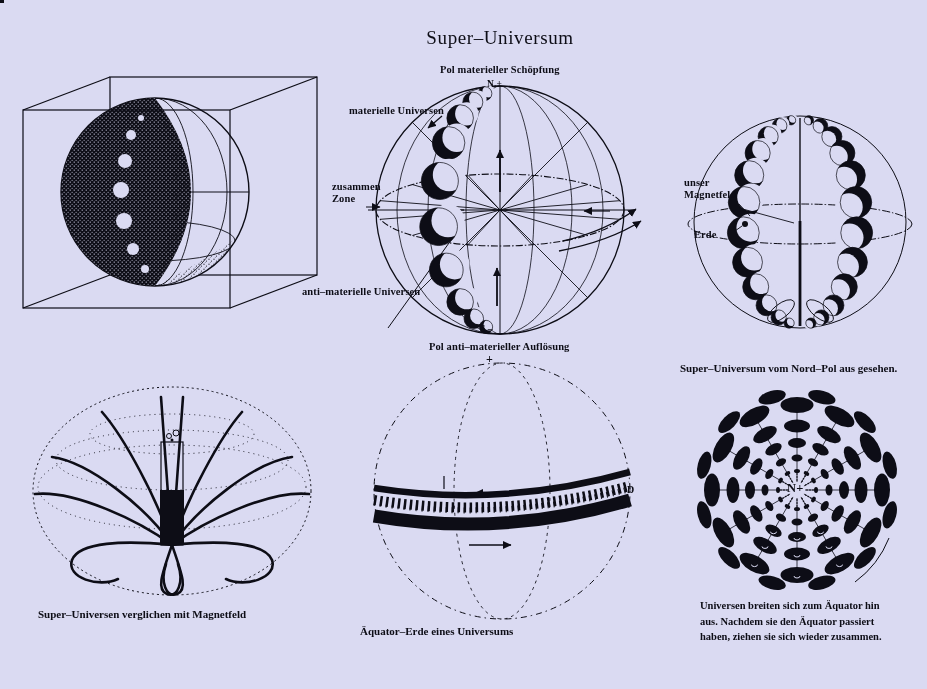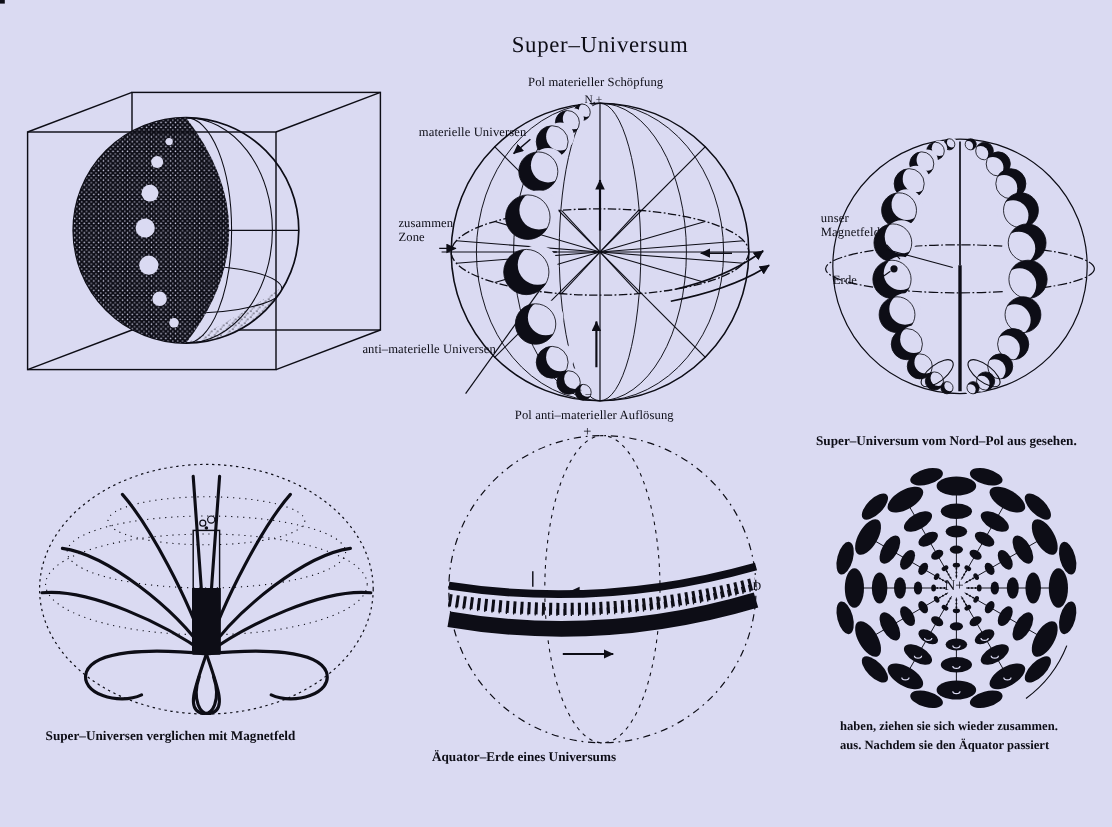--- a/index.html
+++ b/index.html
@@ -1,19 +1,19 @@
 <!DOCTYPE html>
 <html><head>
 <meta charset="utf-8">
 <style>
   html,body{margin:0;padding:0;background:#dadaf2;}
   body{position:relative;width:927px;height:689px;overflow:hidden;
        font-family:"Liberation Serif","DejaVu Serif",serif;color:#0d0d16;}
   .fig{position:absolute;}
-  .lbl{position:absolute;font-weight:normal;font-size:10.5px;line-height:12px;
+  .lbl{position:absolute;font-weight:bold;font-size:10.5px;line-height:12px;
        white-space:nowrap;letter-spacing:0.1px;}
   .sm{font-size:9.5px;}
   .title{position:absolute;left:350px;top:27px;width:300px;text-align:center;
          font-size:19px;font-weight:normal;letter-spacing:0.6px;font-family:Liberation Serif, serif;}
   .cap{position:absolute;font-weight:bold;font-size:11px;text-align:left;}
   .capblock{position:absolute;font-weight:bold;font-size:10.5px;line-height:15.5px;text-align:left;}
   .artifact{position:absolute;left:0;top:0;width:4px;height:3px;background:#0d0d16;}
 </style>
 </head>
 <body>
@@ -405,15 +405,16 @@
 <div class="lbl" style="left:684px;top:189px">Magnetfeld</div>
 <div class="lbl" style="left:694px;top:229px">Erde</div>
 
 <div class="lbl" style="left:787px;top:482px;font-size:12.5px">N+</div>
 
 <div class="cap" style="left:680px;top:362px;width:240px">Super–Universum vom Nord–Pol aus gesehen.</div>
 <div class="cap" style="left:38px;top:608px;width:285px">Super–Universen verglichen mit Magnetfeld</div>
 <div class="cap" style="left:360px;top:625px;width:285px">Äquator–Erde eines Universums</div>
 
 <div class="capblock" style="left:700px;top:598px;width:228px">
+  <div>Universen breiten sich zum Äquator hin</div>
+  <div>aus. Nachdem sie den Äquator passiert</div>
   <div>haben, ziehen sie sich wieder zusammen.</div>
-  <div>aus. Nachdem sie den Äquator passiert</div>
 </div>
 
 </body></html>

